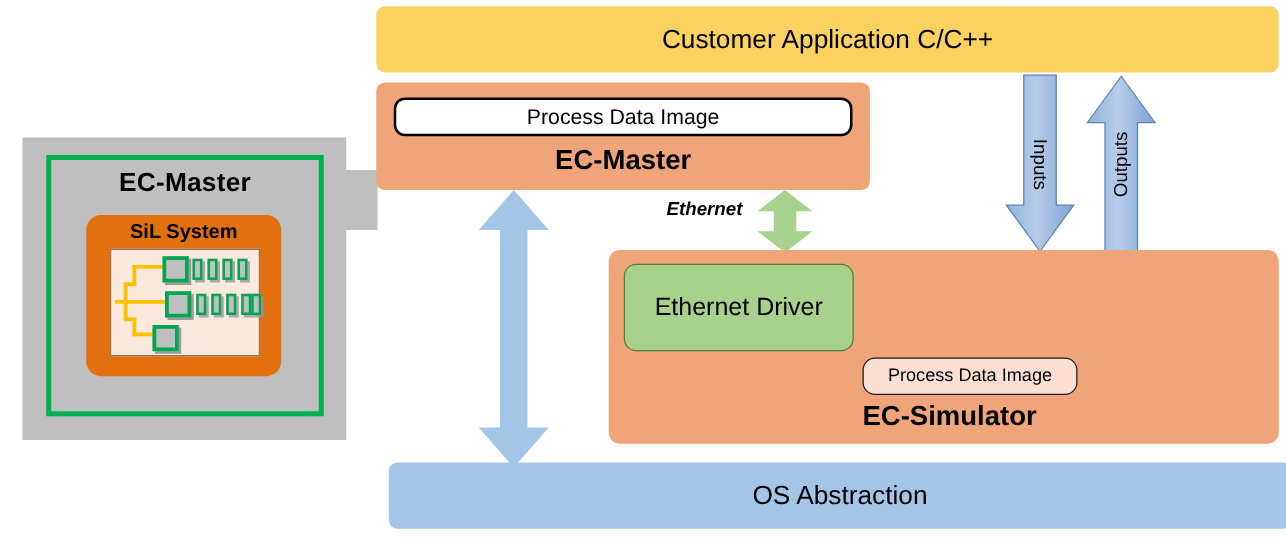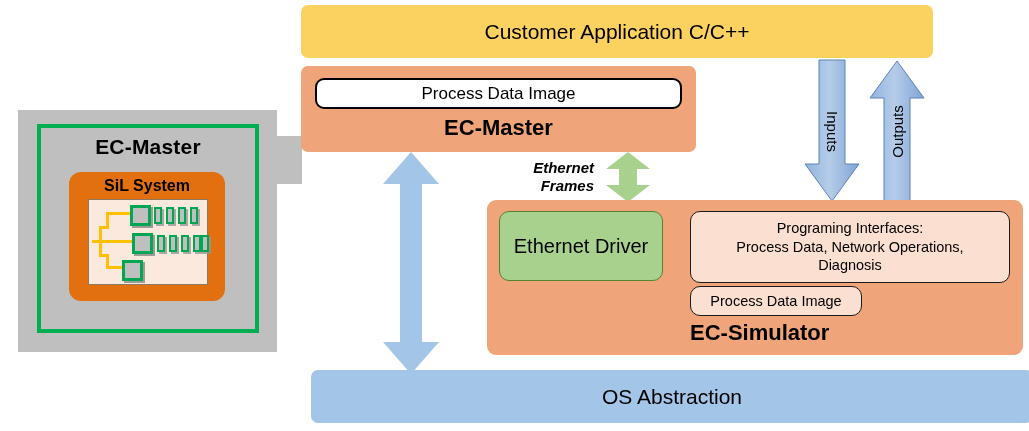--- a/index.html
+++ b/index.html
@@ -227,34 +227,33 @@
       <div class="sil-slave" style="left:68px; top:35px; width:8px; height:17px;"></div>
       <div class="sil-slave" style="left:80px; top:35px; width:8px; height:17px;"></div>
       <div class="sil-slave" style="left:92px; top:35px; width:8px; height:17px;"></div>
       <div class="sil-slave" style="left:104px; top:35px; width:8px; height:17px;"></div>
       <div class="sil-slave" style="left:112px; top:35px; width:8px; height:17px;"></div>
 
       <div class="sil-master" style="left:33px; top:60px; width:21px; height:21px;"></div>
     </div>
   </div>
 
-  <div class="box customer-app" style="left:301px; top:5px; width:632px; height:53px;">Customer Application C/C++</div>
+  <div class="box customer-app" style="left:301px; top:5px; width:722px; height:53px;">Customer Application C/C++</div>
 
   <div class="box ecmaster-box" style="left:301px; top:66px; width:395px; height:86px; display:block;">
     <div class="pdi-white" style="left:14px; top:12px; width:367px; height:31px;">Process Data Image</div>
     <div class="ecmaster-title" style="top:49px;">EC-Master</div>
   </div>
 
   <svg class="arrow-svg" style="left:379px; top:152px;" width="64" height="222" viewBox="0 0 64 222">
     <polygon points="32,0 60,32 43,32 43,190 60,190 32,222 4,190 21,190 21,32 4,32" fill="#a3c6e8"></polygon>
   </svg>
 
   <div class="eth-frames-label" style="left:468px; top:159px; width:126px;">
     <div>Ethernet</div>
-    <div>Frames</div>
   </div>
   <svg class="arrow-svg" style="left:604px; top:152px;" width="48" height="50" viewBox="0 0 48 50">
     <polygon points="24,0 46,17 33,17 33,33 46,33 24,50 2,33 15,33 15,17 2,17" fill="#a9d18e"></polygon>
   </svg>
 
   <svg class="arrow-svg" style="left:803px; top:60px;" width="58" height="142" viewBox="0 0 58 142">
     <defs>
       <linearGradient id="gradDown" x1="0" y1="0" x2="1" y2="0">
         <stop offset="0%" stop-color="#8fb3dd"></stop>
         <stop offset="45%" stop-color="#b6cce9"></stop>
@@ -272,29 +271,24 @@
         <stop offset="45%" stop-color="#b6cce9"></stop>
         <stop offset="100%" stop-color="#7fa4d4"></stop>
       </linearGradient>
     </defs>
     <polygon points="29,1 56,38 42,38 42,142 16,142 16,38 2,38" fill="url(#gradUp)" stroke="#5b83b8" stroke-width="1"></polygon>
   </svg>
   <div class="io-label up" style="left:869px; top:123px; width:56px; text-align:center;">Outputs</div>
 
   <div class="box ecsim-box" style="left:487px; top:200px; width:536px; height:155px; display:block;">
 
-    <div class="eth-drv" style="left:12px; top:11px; width:164px; height:70px; flex-direction:column;">
+    <div class="eth-drv" style="left:12px; top:11px; width:184px; height:70px; flex-direction:column;">
       <span>Ethernet Driver</span>
     </div>
 
-    <div class="prog-if" style="left:203px; top:11px; width:320px; height:72px; flex-direction:column;">
-      <span>Programing Interfaces:</span>
-      <span>Process Data, Network Operations,</span>
-      <span>Diagnosis</span>
-    </div>
 
     <div class="small-pill" style="left:203px; top:86px; width:172px; height:30px;">Process Data Image</div>
 
 
     <div class="ecsim-title" style="left:203px; top:120px; width:320px;">EC-Simulator</div>
   </div>
 
   <div class="box os-abstraction" style="left:311px; top:370px; width:722px; height:53px;">OS Abstraction</div>
 
 </div>

